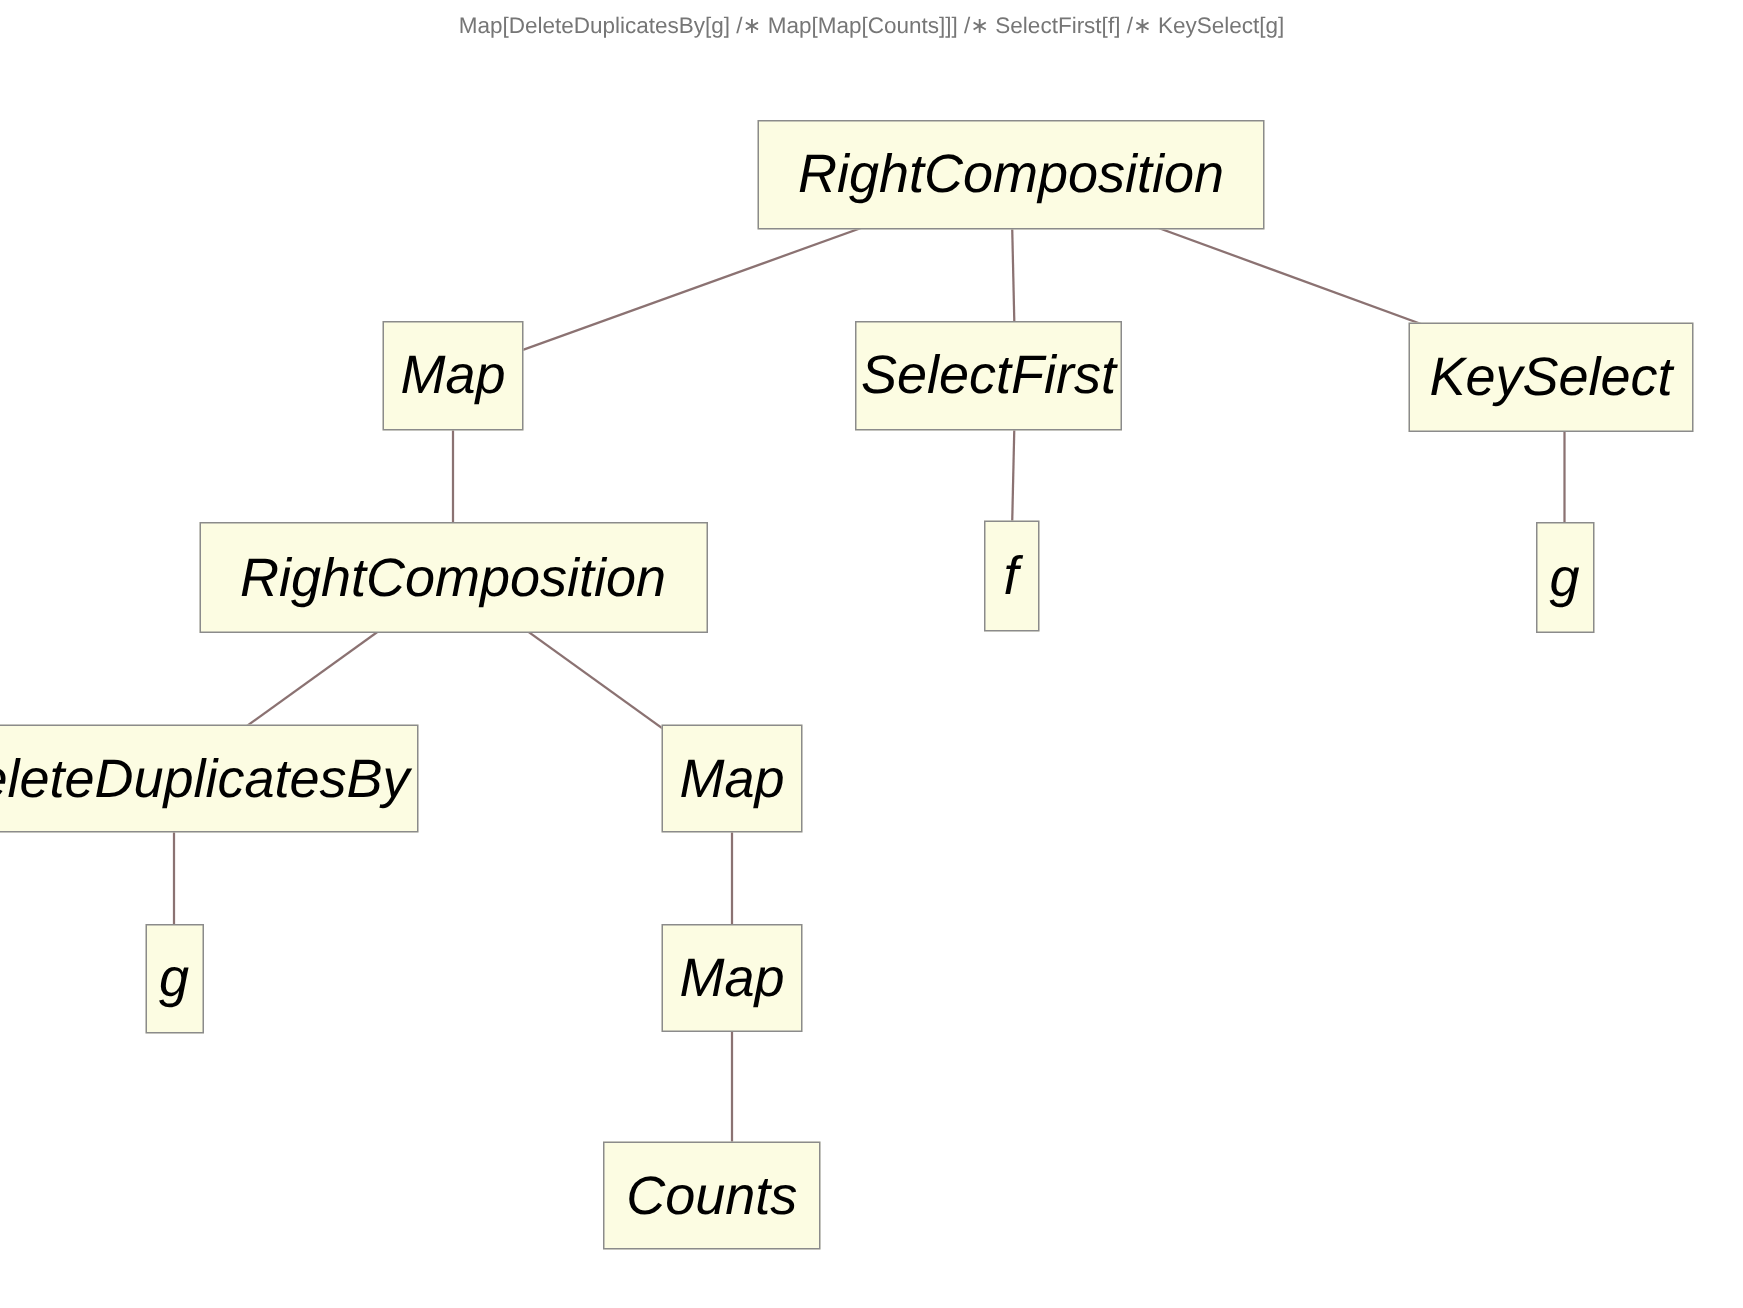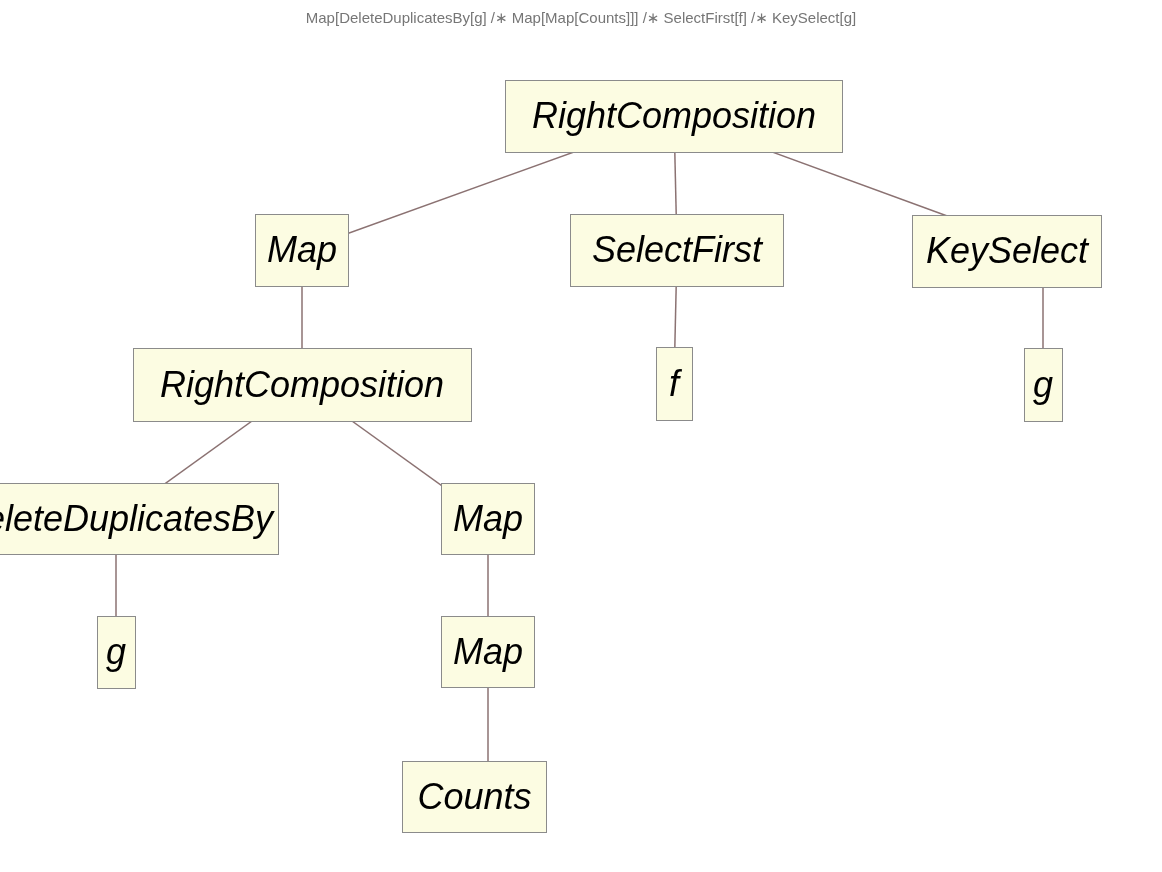--- a/index.html
+++ b/index.html
@@ -62,22 +62,22 @@
       <line x1="1043" y1="251" x2="1043" y2="385" stroke="#8B7272" stroke-width="1.5"></line>
       <line x1="302" y1="385" x2="116" y2="519" stroke="#8B7272" stroke-width="1.5"></line>
       <line x1="302" y1="385" x2="488" y2="519" stroke="#8B7272" stroke-width="1.5"></line>
       <line x1="116" y1="519" x2="116" y2="652" stroke="#8B7272" stroke-width="1.5"></line>
       <line x1="488" y1="519" x2="488" y2="652" stroke="#8B7272" stroke-width="1.5"></line>
       <line x1="488" y1="652" x2="488" y2="785" stroke="#8B7272" stroke-width="1.5"></line>
     </svg>
 
 <div class="node" style="left: 505px; top: 79.5px; width: 338px; height: 73px;">RightComposition</div>
     <div class="node" style="left: 255px; top: 213.5px; width: 94px; height: 73px;">Map</div>
-    <div class="node" style="left: 570px; top: 213.5px; width: 214px; height: 73px;">SelectFirst</div>
-    <div class="node" style="left: 912px; top: 214.5px; width: 190px; height: 73px;">KeySelect</div>
+    <div class="node" style="left: 570px; top: 213.5px; width: 178px; height: 73px;">SelectFirst</div>
+    <div class="node" style="left: 939px; top: 214.5px; width: 190px; height: 73px;">KeySelect</div>
     <div class="node" style="left: 132.5px; top: 348px; width: 339px; height: 74px;">RightComposition</div>
     <div class="node" style="left: 655.5px; top: 347px; width: 37px; height: 74px;">f</div>
     <div class="node" style="left: 1023.5px; top: 348px; width: 39px; height: 74px;">g</div>
     <div class="node" style="left: -47px; top: 483px; width: 326px; height: 72px;">DeleteDuplicatesBy</div>
     <div class="node" style="left: 441px; top: 483px; width: 94px; height: 72px;">Map</div>
     <div class="node" style="left: 96.5px; top: 615.5px; width: 39px; height: 73px;">g</div>
     <div class="node" style="left: 441px; top: 616px; width: 94px; height: 72px;">Map</div>
     <div class="node" style="left: 402px; top: 749.5px; width: 145px; height: 72px; margin-top: 11px;">Counts</div>
   </div>
 

